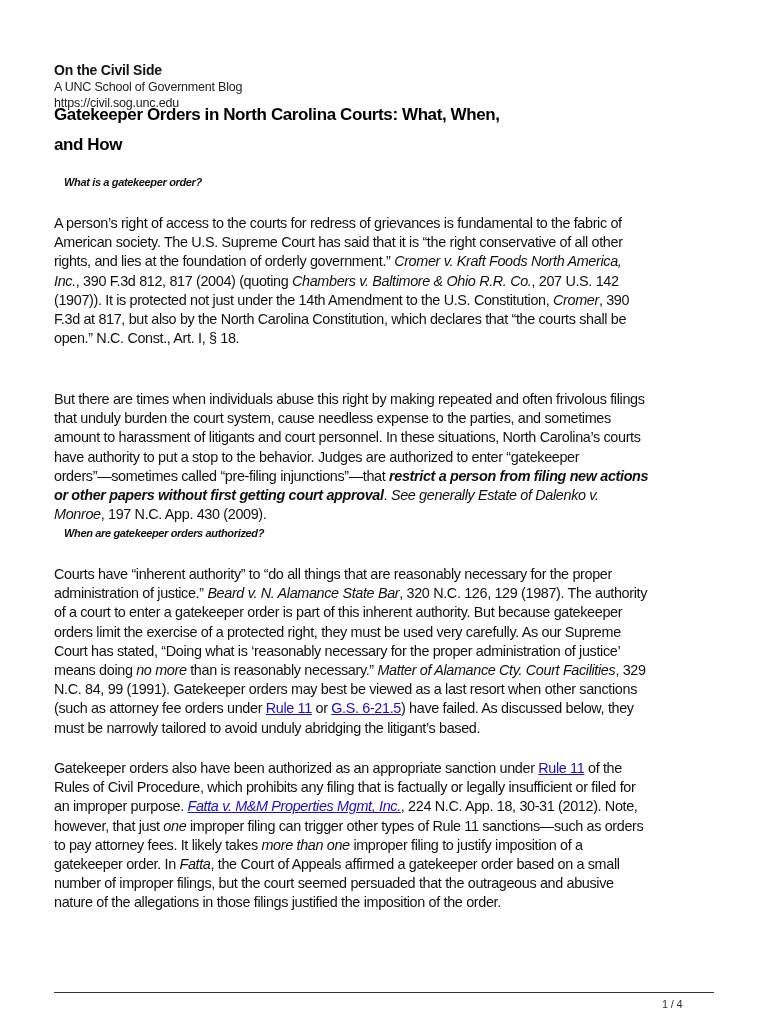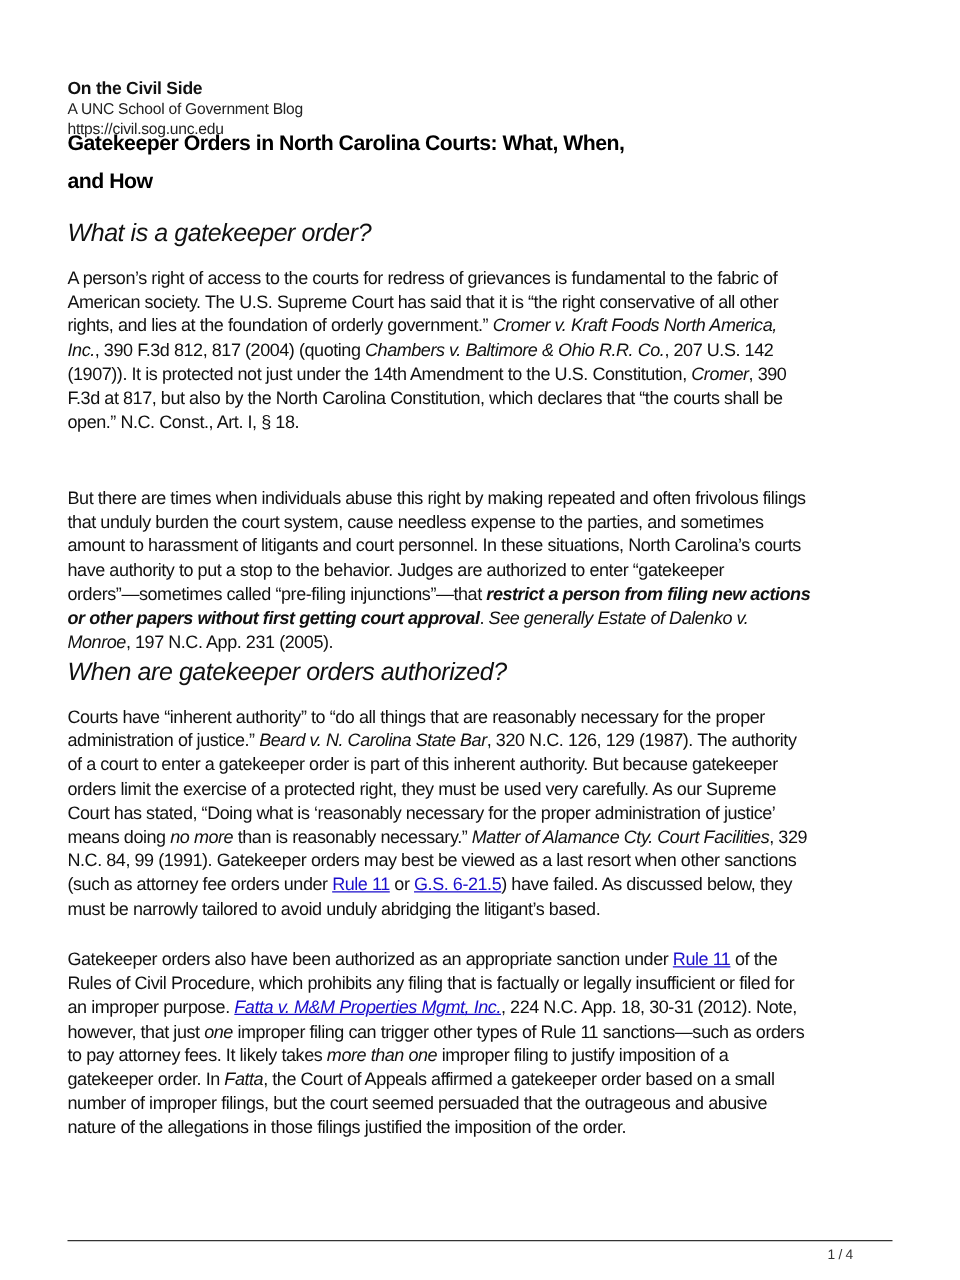--- a/index.html
+++ b/index.html
@@ -6,21 +6,21 @@
   body { width:768px; height:1024px; position:relative; overflow:hidden;
          font-family:"Liberation Sans", sans-serif; color:#111111; }
   .header { position:absolute; left:54px; top:17px; }
   .site-title { font-weight:bold; font-size:14px; line-height:18px; letter-spacing:-0.2px;margin-top:44px; }
   .site-sub { font-size:12.5px; line-height:16px; color:#222; letter-spacing:-0.2px; }
   .title { position:absolute; left:54px; top:100px; width:680px; font-weight:bold;
            font-size:17px; line-height:30px; letter-spacing:-0.4px; color:#000; }
   .para { position:absolute; left:54px; width:690px; font-size:14.4px; line-height:19.2px;
           letter-spacing:-0.35px; white-space:nowrap; }
   .para .line { display:block; height:19.2px; }
-  .heading { position:absolute; left:54px; font-weight:normal; font-style:italic; font-size:20px;
+  .heading { position:absolute; left:64px; font-weight:bold; font-style:italic; font-size:11px;
              letter-spacing:-0.35px; }
   i, .it { font-style:italic; }
   .bi { font-weight:bold; font-style:italic; }
   a, .link { color:#1a0dcc; text-decoration:underline; cursor:pointer; }
   .footer-rule { position:absolute; left:54px; top:992px; width:660px; height:0; border-top:1.5px solid #333; }
   .page-num { position:absolute; left:662px; top:998px; font-size:11px; color:#333; letter-spacing:-0.2px; }
 </style>
 </head>
 <body>
 
@@ -47,28 +47,28 @@
   <span class="line"><span>open.” N.C. Const., Art. I, § 18.</span></span>
 </div>
 
 <div class="para" style="top:390px;">
   <span class="line"><span>But there are times when individuals abuse this right by making repeated and often frivolous filings</span></span>
   <span class="line"><span>that unduly burden the court system, cause needless expense to the parties, and sometimes</span></span>
   <span class="line"><span>amount to harassment of litigants and court personnel.  In these situations, North Carolina’s courts</span></span>
   <span class="line"><span>have authority to put a stop to the behavior.  Judges are authorized to enter “gatekeeper</span></span>
   <span class="line"><span>orders”—sometimes called “pre-filing injunctions”—that </span><span class="bi">restrict a person from filing new actions</span></span>
   <span class="line"><span class="bi">or other papers without first getting court approval</span><span>.  </span><i>See generally Estate of Dalenko v.</i></span>
-  <span class="line"><i>Monroe</i><span>, 197 N.C. App. 231 (2005).</span></span>
+  <span class="line"><i>Monroe</i><span>, 197 N.C. App. 430 (2009).</span></span>
 </div>
 
 <div class="heading" style="top:527px;">When are gatekeeper orders authorized?</div>
 
 <div class="para" style="top:565px;">
   <span class="line"><span>Courts have “inherent authority” to “do all things that are reasonably necessary for the proper</span></span>
-  <span class="line"><span>administration of justice.” </span><i>Beard v. N. Carolina State Bar</i><span>, 320 N.C. 126, 129 (1987).  The authority</span></span>
+  <span class="line"><span>administration of justice.” </span><i>Beard v. N. Alamance State Bar</i><span>, 320 N.C. 126, 129 (1987).  The authority</span></span>
   <span class="line"><span>of a court to enter a gatekeeper order is part of this inherent authority.  But because gatekeeper</span></span>
   <span class="line"><span>orders limit the exercise of a protected right, they must be used very carefully.  As our Supreme</span></span>
   <span class="line"><span>Court has stated, “Doing what is ‘reasonably necessary for the proper administration of justice’</span></span>
   <span class="line"><span>means doing </span><i>no more</i><span> than is reasonably necessary.”  </span><i>Matter of Alamance Cty. Court Facilities</i><span>, 329</span></span>
   <span class="line"><span>N.C. 84, 99 (1991).  Gatekeeper orders may best be viewed as a last resort when other sanctions</span></span>
   <span class="line"><span>(such as attorney fee orders under </span><a>Rule 11</a><span> or </span><a>G.S. 6-21.5</a><span>) have failed.  As discussed below, they</span></span>
   <span class="line"><span>must be narrowly tailored to avoid unduly abridging the litigant’s based.</span></span>
 </div>
 
 <div class="para" style="top:759px;">

